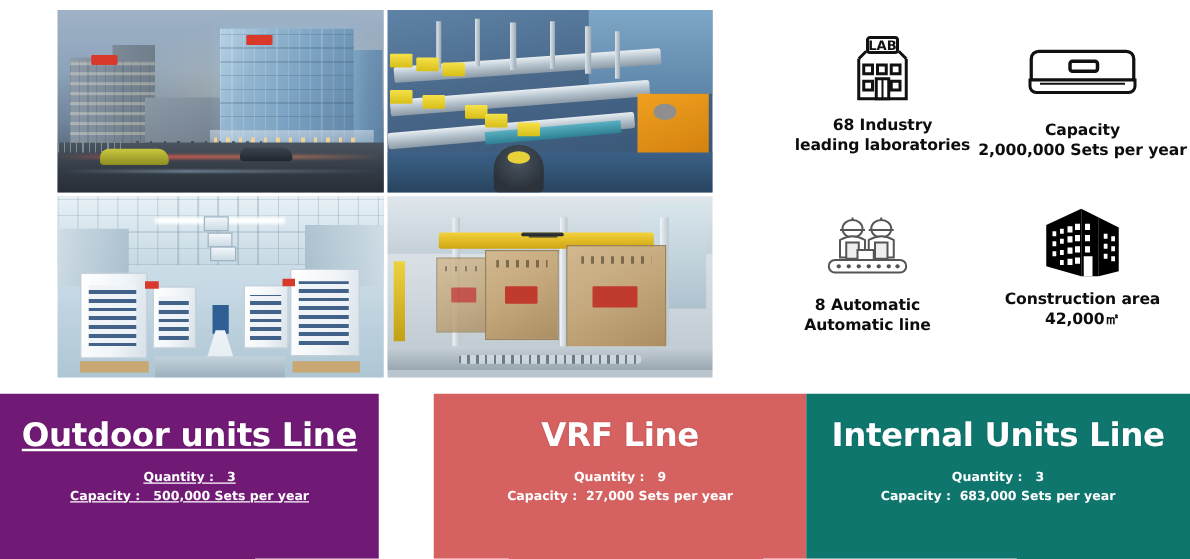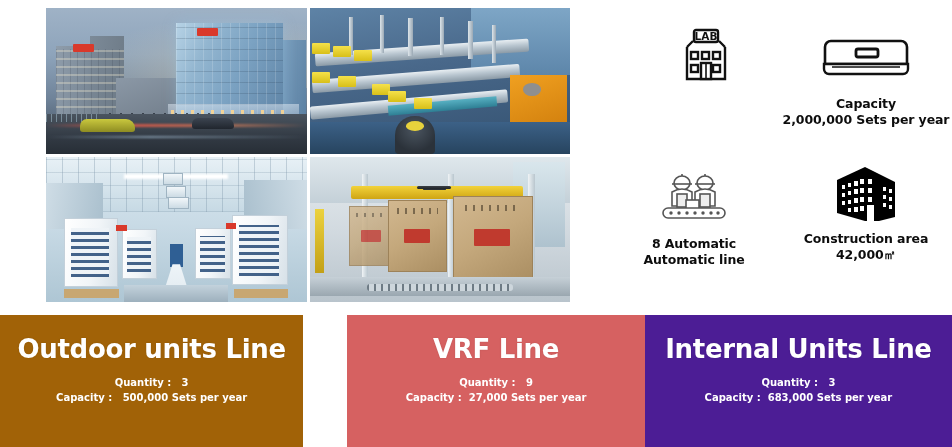--- a/index.html
+++ b/index.html
@@ -499,20 +499,24 @@
         <path d="M8 20 L8 52 L46 52 L46 20" fill="#fff"></path>
         <path d="M8 20 L14 14 M46 20 L40 14"></path>
         <rect x="12" y="25" width="7" height="7" fill="#fff"></rect>
         <rect x="23" y="25" width="7" height="7" fill="#fff"></rect>
         <rect x="34" y="25" width="7" height="7" fill="#fff"></rect>
         <rect x="12" y="38" width="7" height="7" fill="#fff"></rect>
         <rect x="34" y="38" width="7" height="7" fill="#fff"></rect>
         <rect x="22" y="36" width="10" height="16" fill="#fff"></rect>
         <path d="M27 36 L27 52" stroke-width="1.6"></path>
       </svg>
+    </div>
+    <div class="stat-label">
+      <div>68 Industry</div>
+      <div>leading laboratories</div>
     </div>
   </div>
 
   <div class="stat" id="stat-capacity">
     <div class="stat-icon">
       <svg width="92" height="44" viewBox="0 0 92 44" fill="none" stroke="#111" stroke-width="2.6">
         <path d="M5 10 a6 6 0 0 1 6 -6 h70 a6 6 0 0 1 6 6 v17 h-82 z" fill="#fff"></path>
         <rect x="36" y="12" width="22" height="8" rx="2" fill="#fff" stroke-width="2.8"></rect>
         <path d="M4 27 h84 v5 a5 5 0 0 1 -5 5 h-74 a5 5 0 0 1 -5 -5 z" fill="#fff" stroke-width="2.4"></path>
         <path d="M12 30 h68" stroke-width="1.6"></path>
@@ -598,37 +602,37 @@
     <div class="stat-label">
       <div>Construction area</div>
       <div>42,000㎡</div>
     </div>
   </div>
 
 </div>
 
 <div id="banner">
 
-  <div class="bpanel" id="bp-outdoor" style="background: #a16207;">
+  <div class="bpanel" id="bp-outdoor" style="background: #701a75; text-decoration: underline;">
     <div class="bp-title">Outdoor units Line</div>
     <div class="bp-sub">
       <div>Quantity :   3</div>
       <div>Capacity :   500,000 Sets per year</div>
     </div>
   </div>
 
   <div class="bpanel" id="bp-vrf" style="background: rgb(214, 97, 97);">
     <div class="bp-title">VRF Line</div>
     <div class="bp-sub">
       <div>Quantity :   9</div>
       <div>Capacity :  27,000 Sets per year</div>
     </div>
   </div>
 
-  <div class="bpanel" id="bp-internal" style="background: #4c1d95;">
+  <div class="bpanel" id="bp-internal" style="background: #0f766e;">
     <div class="bp-title">Internal Units Line</div>
     <div class="bp-sub">
       <div>Quantity :   3</div>
       <div>Capacity :  683,000 Sets per year</div>
     </div>
   </div>
 
 </div>
 
 </body></html>

